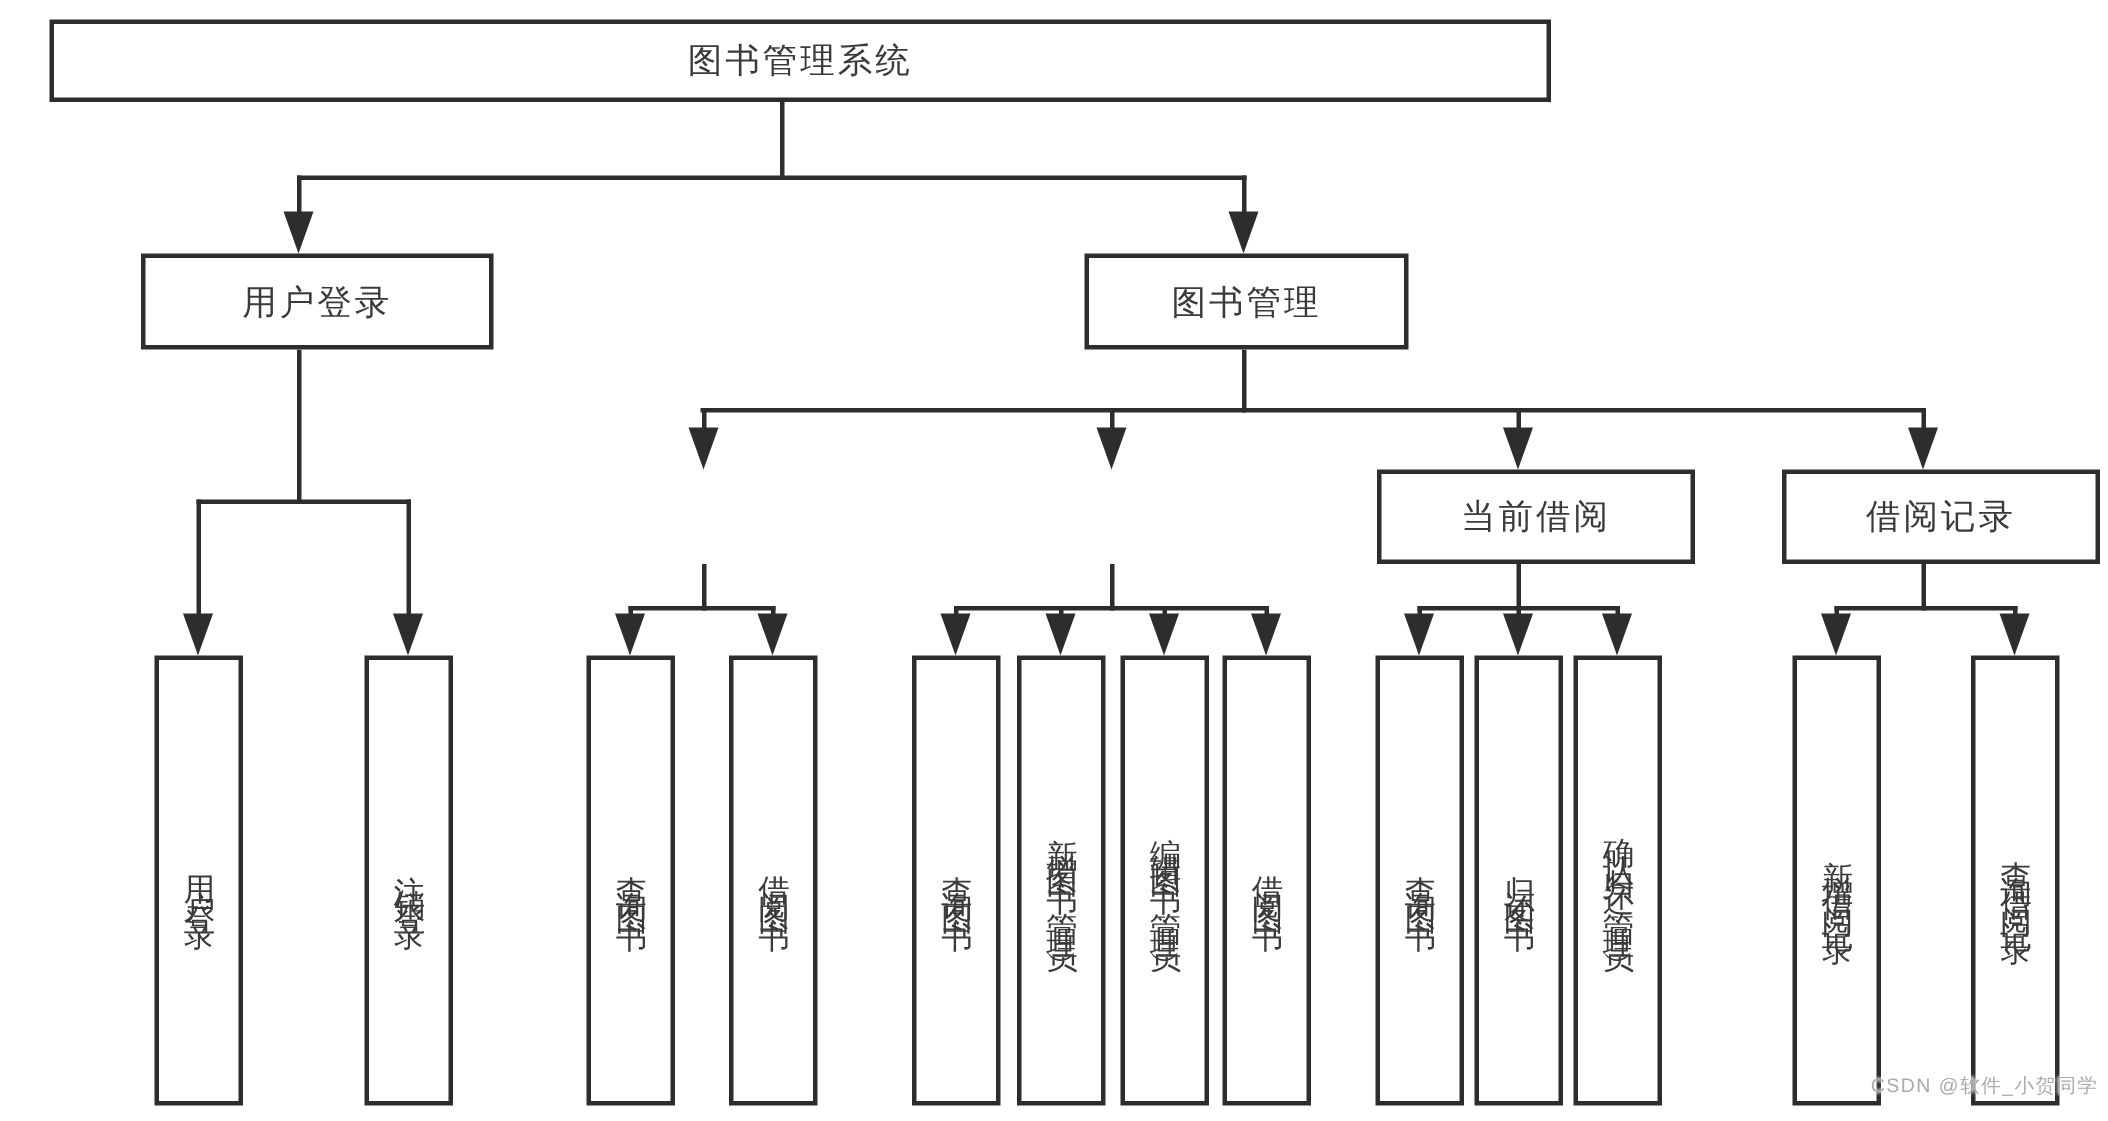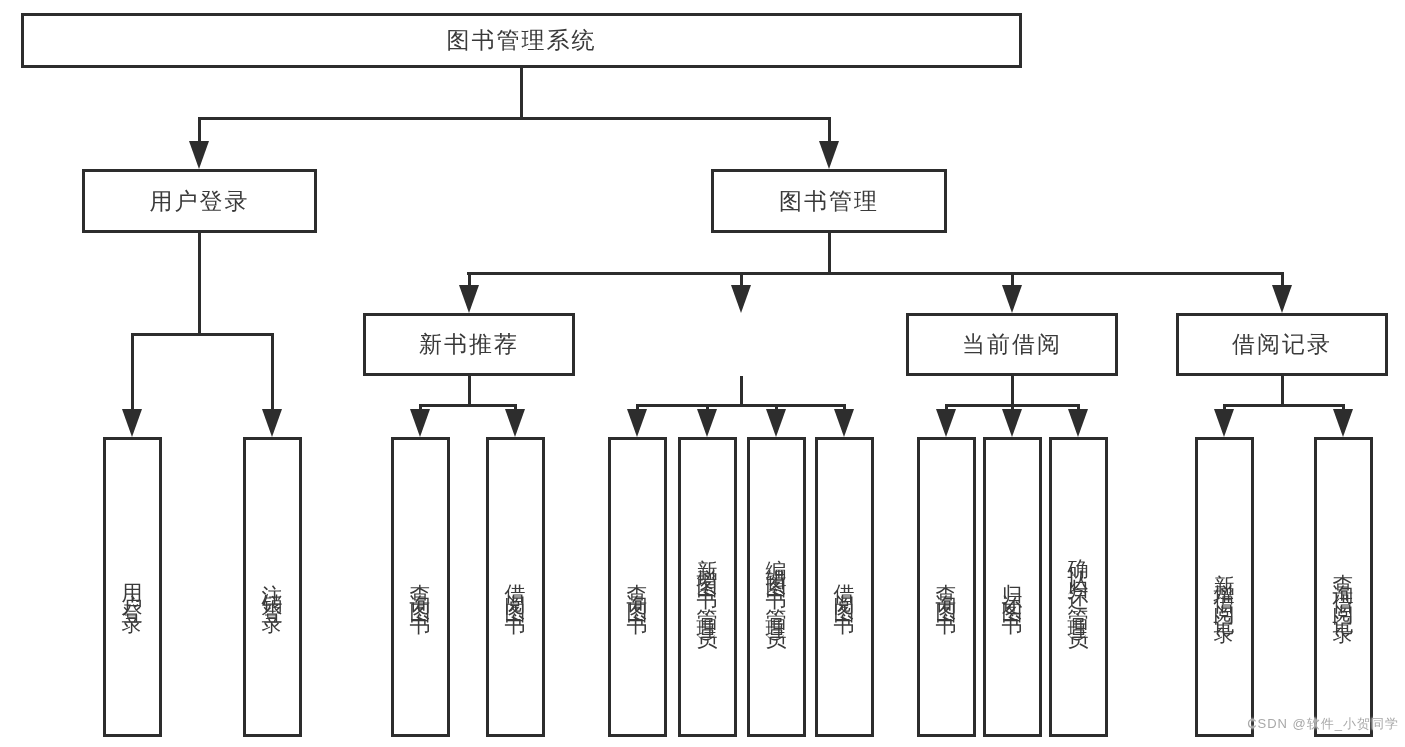--- a/index.html
+++ b/index.html
@@ -30,20 +30,21 @@
   
   .box{
     position:absolute;
     box-sizing:border-box;
     background:var(--bg);
     border:3px solid var(--line);
     display:flex;align-items:center;justify-content:center;
     font-size:23px;letter-spacing:2px;
     color:var(--text);
     z-index:2;
+    margin-left:12px;
   }
   .leaf{
     position:absolute;
     box-sizing:border-box;
     width:59px;height:300px;top:437px;
     background:var(--bg);
     border:3px solid var(--line);
     display:flex;align-items:center;justify-content:center;
     z-index:2;
   }
@@ -130,27 +131,24 @@
   <div class="arrow" style="left:1214px;top:409px"></div>
   <div class="arrow" style="left:1333px;top:409px"></div>
 
   <div class="box" style="left:21px;top:13px;width:1001px;height:55px">
     <span>图书管理系统</span>
   </div>
 
   <div class="box" style="left:82px;top:169px;width:235px;height:64px">
     <span>用户登录</span>
   </div>
-  <div class="box" style="left:711px;top:169px;width:236px;height:64px">
+  <div class="box" style="left:711px;top:169px;width:216px;height:64px">
     <span>图书管理</span>
   </div>
 
-  <div class="box" style="left:363px;top:313px;width:212px;height:63px">
-    <span>新书推荐</span>
-  </div>
   <div class="box" style="left:1176px;top:313px;width:212px;height:63px">
     <span>借阅记录</span>
   </div>
   <div class="box" style="left:906px;top:313px;width:212px;height:63px">
     <span>当前借阅</span>
   </div>
 
   <div class="leaf" style="left:103px">
     <span class="vtext">用户登录</span>
   </div>

